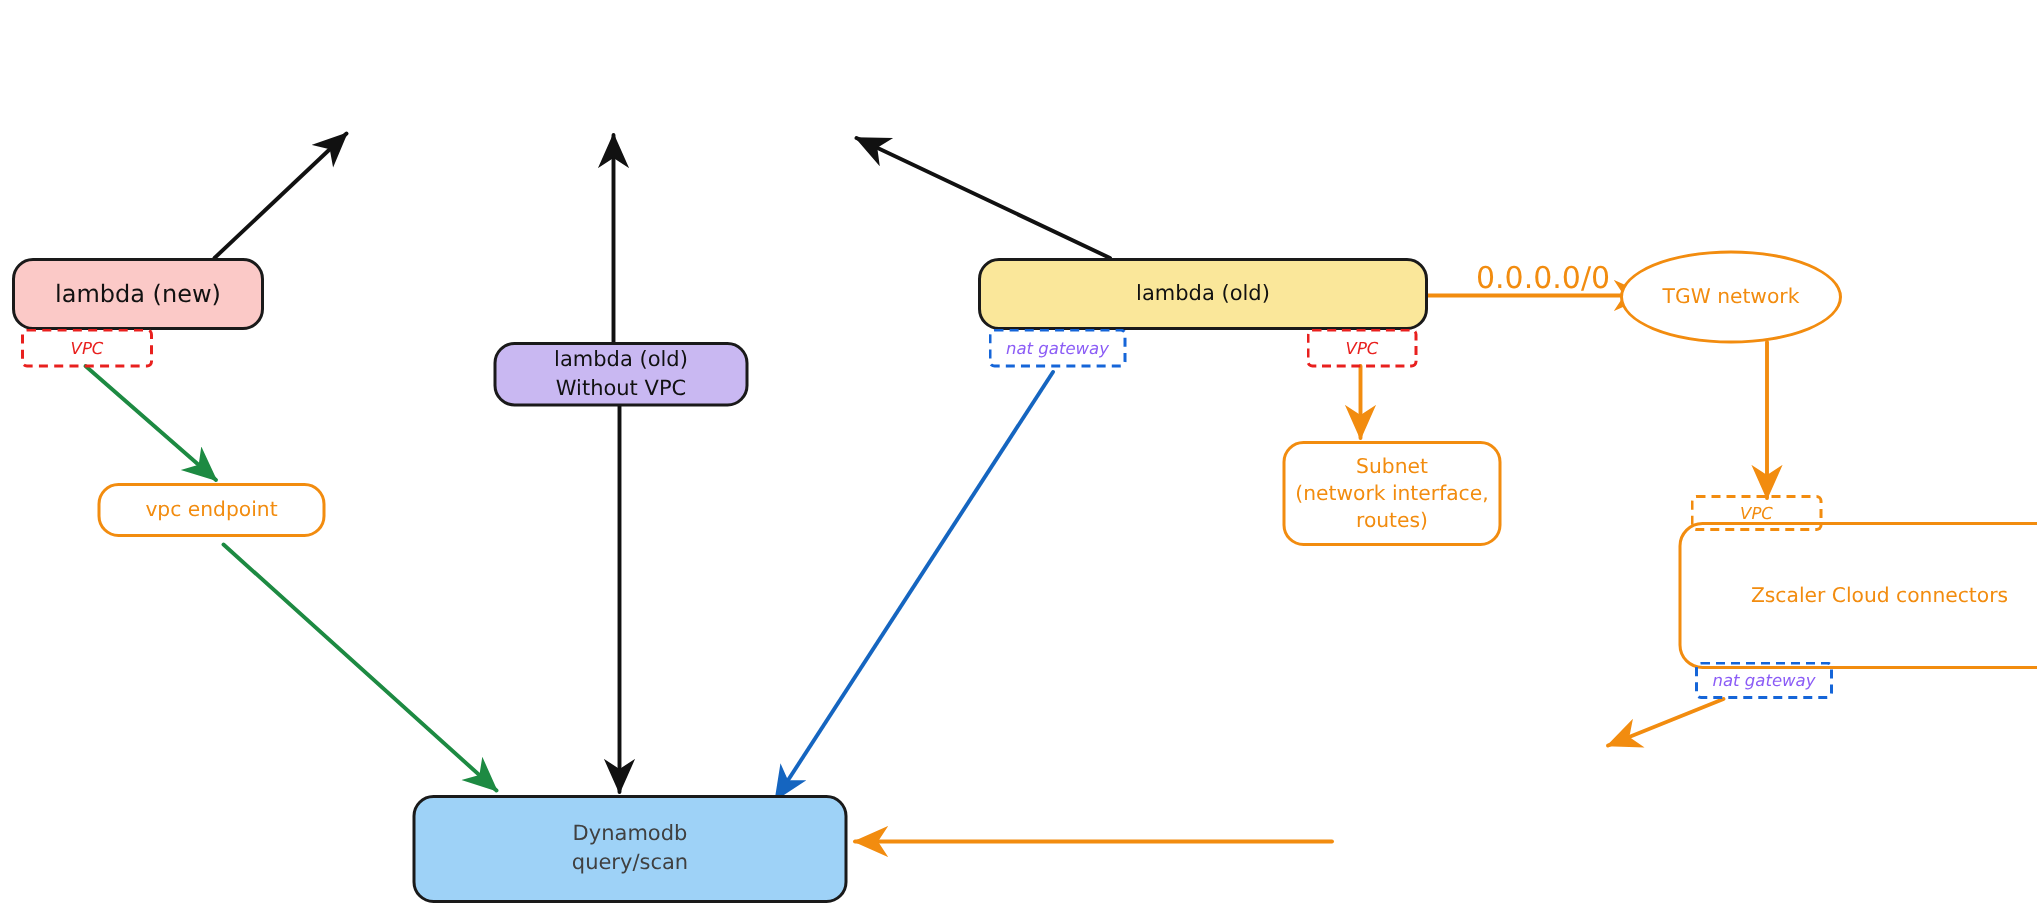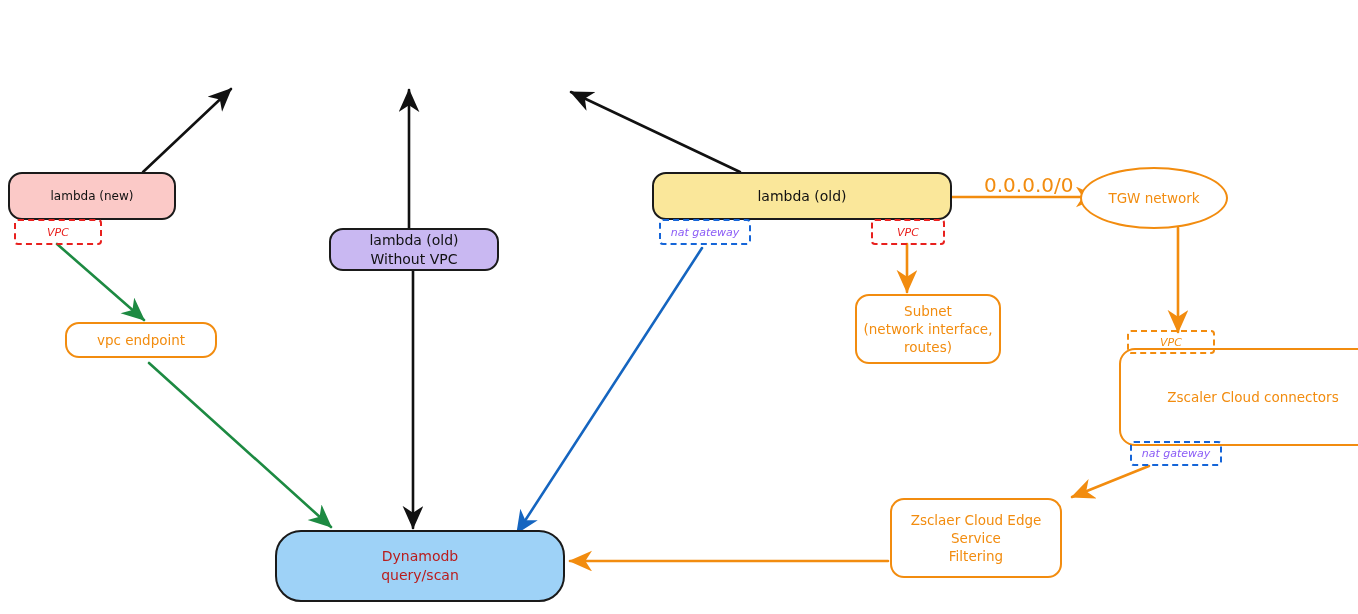--- a/index.html
+++ b/index.html
@@ -43,40 +43,40 @@
   .api-gw {
     border: 2.5px solid #1565c0;
     border-radius: 14px;
     background: #a6e5ab;
     color: #1a4fd6;
     font-size: 15px;
   }
   .lambda-new {
     background: #fbc9c7;
     color: #111111;
-    font-size: 12px;
+    font-size: 16px;
   }
   .lambda-old {
     background: #fae79a;
     color: #111111;
     font-size: 14px;
   }
   .lambda-novpc {
     background: #c9b8f2;
     color: #111111;
     font-size: 14px;
     border: 2.5px solid #1a1a1a;
     border-radius: 14px;
   }
   .dynamodb {
     background: #9ed2f7;
-    color: #b91c1c;
+    color: #404040;
     font-size: 14px;
     border: 2.5px solid #1a1a1a;
-    border-radius: 26px;
+    border-radius: 14px;
   }
   
   .box-orange {
     border: 2.2px solid #f28c0f;
     border-radius: 14px;
     background: #ffffff;
     color: #f28c0f;
     font-size: 13.5px;
   }
   .ellipse-orange {
@@ -188,20 +188,17 @@
   <div class="node ellipse-orange" style="left:1080px; top:167px; width:148px; height:62px;">TGW network</div>
 
   <span class="edge-label" style="left:984px; top:173px;">0.0.0.0/0</span>
 
   <div class="node box-orange" style="left:1119px; top:348px; width:268px; height:98px; border-radius:16px;">Zscaler Cloud connectors</div>
 
   <div class="tag tag-orange" style="left:1127px; top:330px; width:88px; height:24px;">VPC</div>
 
   <div class="tag tag-blue" style="left:1130px; top:441px; width:92px; height:25px;">nat gateway</div>
 
-  <div class="node box-orange" style="left:890px; top:498px; width:172px; height:80px;">Zsclaer Cloud Edge
-Service
-Filtering</div>
 
   <div class="node dynamodb" style="left:275px; top:530px; width:290px; height:72px;">Dynamodb
 query/scan</div>
 
 </div>
 
 </body></html>

